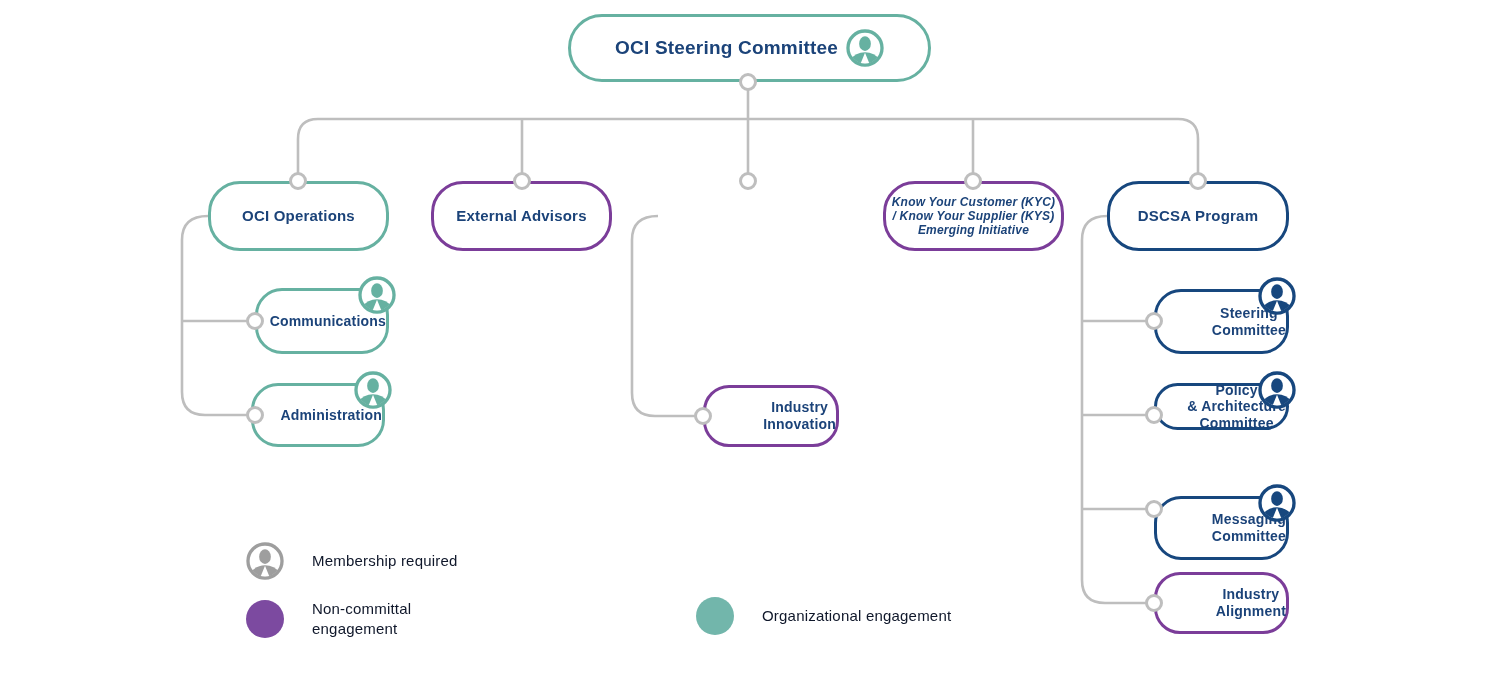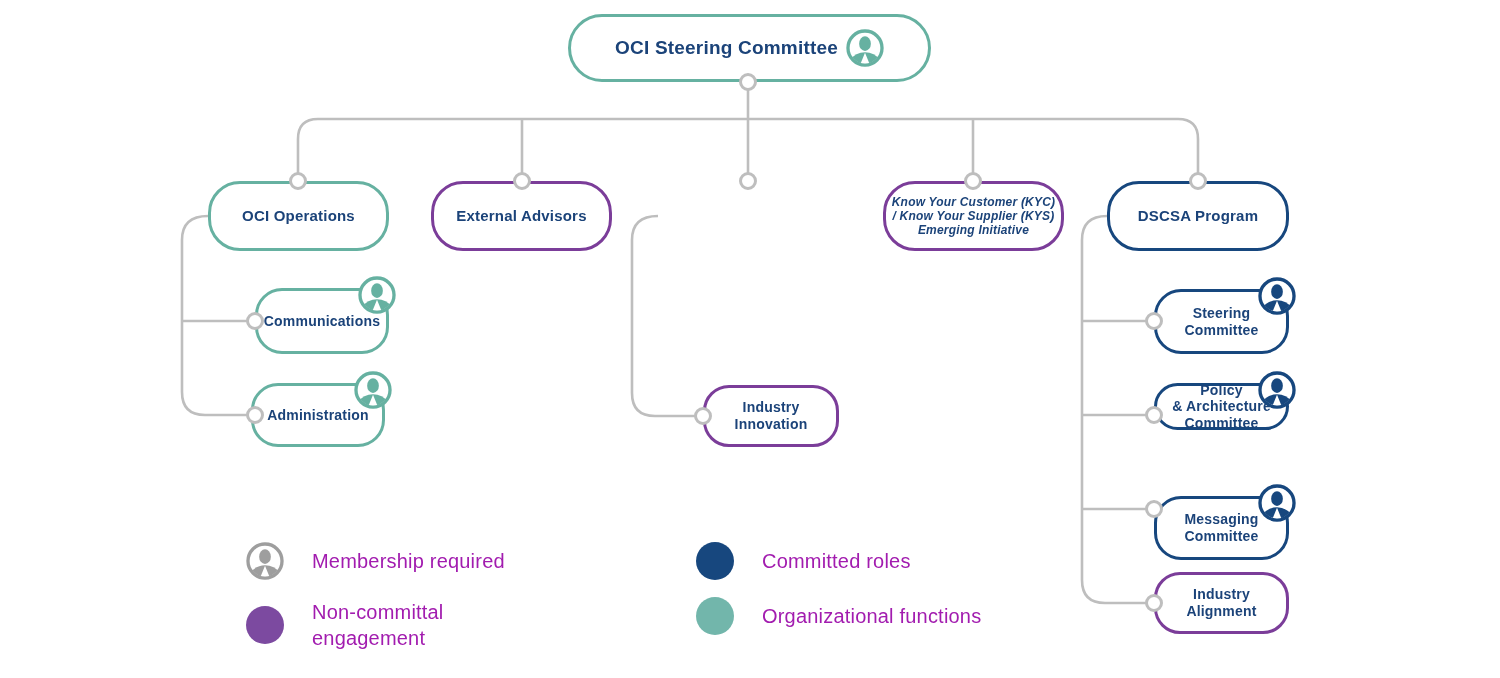--- a/index.html
+++ b/index.html
@@ -10,34 +10,34 @@
   .box{position:absolute;box-sizing:border-box;background:#ffffff;display:flex;align-items:center;justify-content:center;text-align:center;z-index:2;}
   .box .lbl{white-space:pre-line;font-weight:bold;color:#1B4379;line-height:1.18;letter-spacing:.2px;}
   .teal{border:3.5px solid #66B1A1;}
   .purple{border:3.5px solid #7B3D99;}
   .navy{border:3.5px solid #17477E;}
   .root-box{border-radius:34px;gap:8px;}
   .root-box .lbl{font-size:19px;}
   .l2{border-radius:32px;}
   .l2 .lbl{font-size:15px;}
   .l2 .lbl.small{font-size:12px;font-style:italic;}
-  .child{border-radius:27px;}
+  .child{border-radius:27px;justify-content:flex-end;}
   .child .lbl{font-size:14px;}
   .person{width:38px;height:38px;display:block;}
   .person.corner{position:absolute;top:-15px;right:-10px;}
   .ic-teal{color:#66B1A1;}
   .ic-navy{color:#17477E;}
   .ic-gray{color:#9E9E9E;}
   .dot{position:absolute;width:18px;height:18px;border:3.5px solid #BEBEBE;border-radius:50%;background:#ffffff;box-sizing:border-box;z-index:3;}
   .legend-item{position:absolute;display:flex;align-items:center;gap:28px;z-index:2;}
   .legend-swatch{width:38px;height:38px;border-radius:50%;flex:none;}
   .sw-purple{background:#7C4AA0;}
   .sw-navy{background:#17477E;}
   .sw-teal{background:#72B6AB;}
-  .legend-label{font-size:20px;color:#a21caf;white-space:pre-line;line-height:1.3;letter-spacing:.2px;}
+  .legend-label{font-size:15px;color:#0f172a;white-space:pre-line;line-height:1.3;letter-spacing:.2px;}
 </style>
 </head>
 <body>
 
 <div class="canvas">
 
   <svg width="0" height="0" style="position:absolute" aria-hidden="true">
     <defs>
       <clipPath id="pclip">
           <circle cx="24" cy="24" r="19.5"></circle>
@@ -153,22 +153,18 @@
     <svg class="person ic-gray">
         <use href="#person-symbol"></use>
       </svg>
     <span class="legend-label">Membership required</span>
   </div>
   <div class="legend-item" style="left:246px;top:599px;">
     <span class="legend-swatch sw-purple"></span>
     <span class="legend-label">Non-committal
 engagement</span>
   </div>
-  <div class="legend-item" style="left:696px;top:542px;">
-    <span class="legend-swatch sw-navy"></span>
-    <span class="legend-label">Committed roles</span>
-  </div>
   <div class="legend-item" style="left:696px;top:597px;">
     <span class="legend-swatch sw-teal"></span>
-    <span class="legend-label">Organizational functions</span>
+    <span class="legend-label">Organizational engagement</span>
   </div>
 
 </div>
 
 </body></html>

